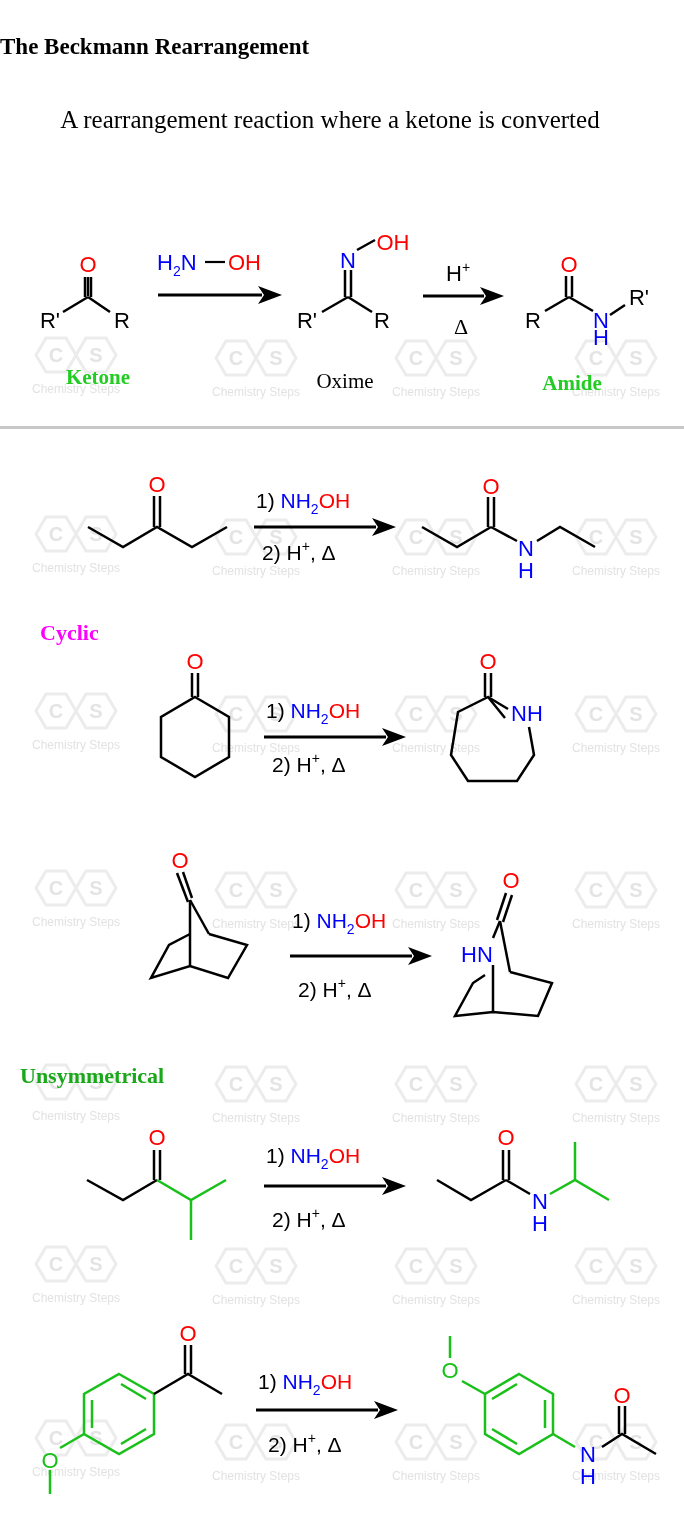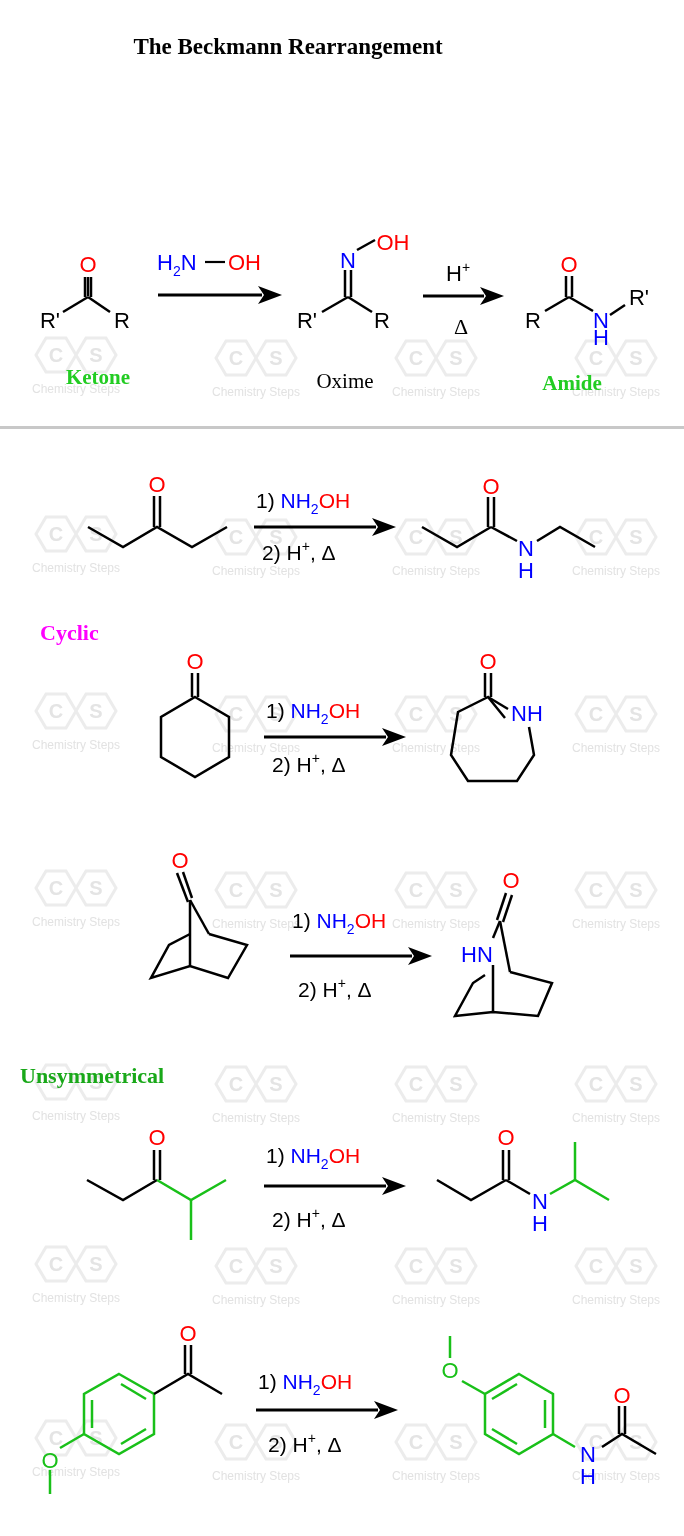--- a/index.html
+++ b/index.html
@@ -1,27 +1,28 @@
 <!DOCTYPE html>
 <html><head>
 <meta charset="utf-8">
 <style>
   html,body{margin:0;padding:0;background:#fff;}
   body{width:684px;height:1536px;position:relative;overflow:hidden;font-family:"Liberation Serif",serif;}
-  .title{position:absolute;left:0;width:576px;top:34px;text-align:center;font-weight:bold;font-size:23px;color:#000;}
+  .title{position:absolute;left:0;width:576px;top:34px;font-weight:bold;font-size:23px;color:#000;}
   .subtitle{position:absolute;left:0;width:660px;top:98px;text-align:center;font-size:25px;line-height:44px;color:#000;}
   .divider{position:absolute;left:0;top:426px;width:684px;height:3px;background:#c8c8c8;}
   svg.scheme{position:absolute;left:0;top:0;}
   .chem{font-family:"Liberation Sans",sans-serif;}
 </style>
 </head>
 <body>
 
 <div class="title">The Beckmann Rearrangement</div>
 <div class="subtitle">
+  <div>A rearrangement reaction where a ketone is converted</div>
 </div>
 
 <div>
   <svg class="scheme" width="684" height="1536">
     <defs>
       <g id="wmlogo">
         <polygon points="-40,0 -30,-17 -10,-17 0,0 -10,17 -30,17" fill="none" stroke="#ececec" stroke-width="3"></polygon>
         <polygon points="0,0 10,-17 30,-17 40,0 30,17 10,17" fill="none" stroke="#ececec" stroke-width="3"></polygon>
         <text x="-20" y="7" font-size="20" fill="#e4e4e4" text-anchor="middle" font-family="Liberation Sans, sans-serif" font-weight="bold">C</text>
         <text x="20" y="7" font-size="20" fill="#e4e4e4" text-anchor="middle" font-family="Liberation Sans, sans-serif" font-weight="bold">S</text>

